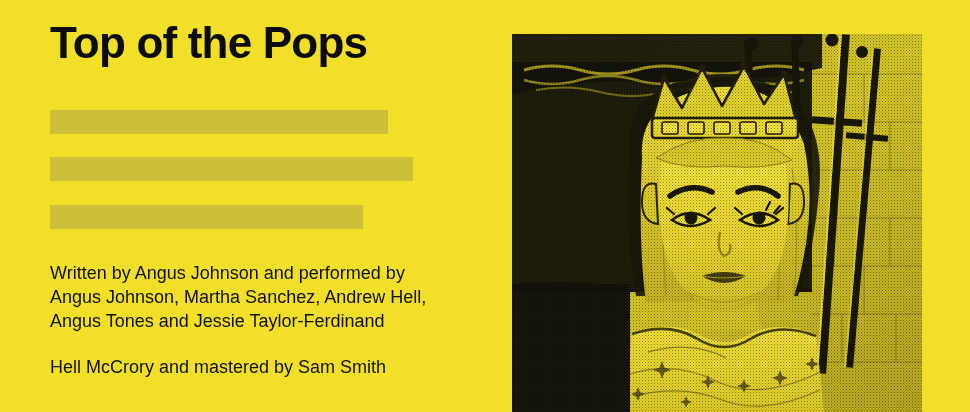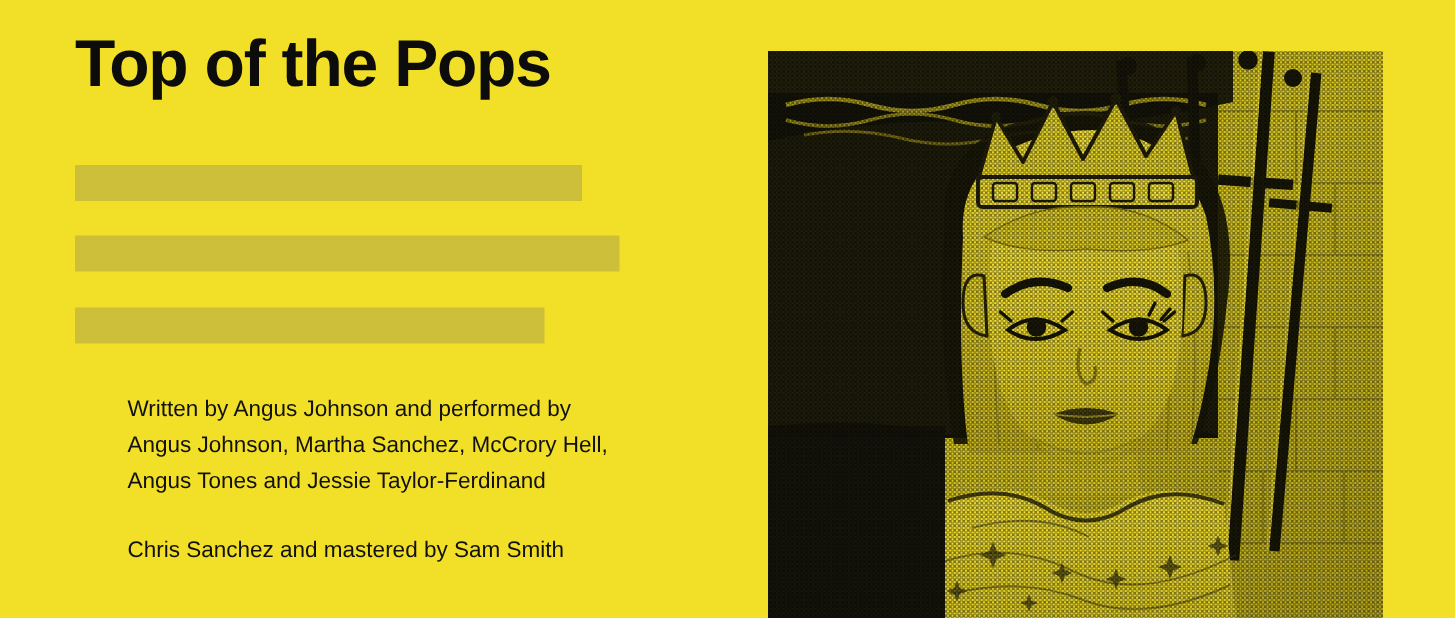--- a/index.html
+++ b/index.html
@@ -43,25 +43,24 @@
   .bar-3 { left:0; top:205px; width:313px; }
 
   
   .credits {
     position:absolute;
     left:0; top:261px;
     width:420px;
   }
   .credit-block { margin-bottom:22px; }
   .credit-line {
-    font-size:15px;
+    font-size:18px;
     line-height:24px;
     color:#111111;
     white-space:nowrap;
-    margin-left:35px;
   }
 
   
   .photo {
     position:absolute;
     left:512px; top:34px;
     width:410px; height:378px;
     overflow:hidden;
     background:#F2DF28;
   }
@@ -102,25 +101,25 @@
 
     <h1 class="title">Top of the Pops</h1>
 
     <div class="bar bar-1" style="width: 338px;"></div>
     <div class="bar bar-2" style="width: 363px;"></div>
     <div class="bar bar-3" style="width: 313px;"></div>
 
     <div class="credits">
       <div class="credit-block">
         <div class="credit-line">Written by Angus Johnson and performed by</div>
-        <div class="credit-line">Angus Johnson,  Martha Sanchez, McCrory Hell,</div>
+        <div class="credit-line">Angus Johnson,  Martha Sanchez, Andrew Hell,</div>
         <div class="credit-line">Angus Tones and Jessie Taylor-Ferdinand</div>
       </div>
       <div class="credit-block">
-        <div class="credit-line">Chris Sanchez and mastered by Sam Smith</div>
+        <div class="credit-line">Hell McCrory and mastered by Sam Smith</div>
       </div>
     </div>
 
   </div>
 
   <div class="photo">
     <div class="photo-inner">
       <svg viewBox="0 0 410 378" preserveAspectRatio="xMidYMid slice">
         <defs>
           <linearGradient id="wallG" x1="0" y1="0" x2="1" y2="1">

